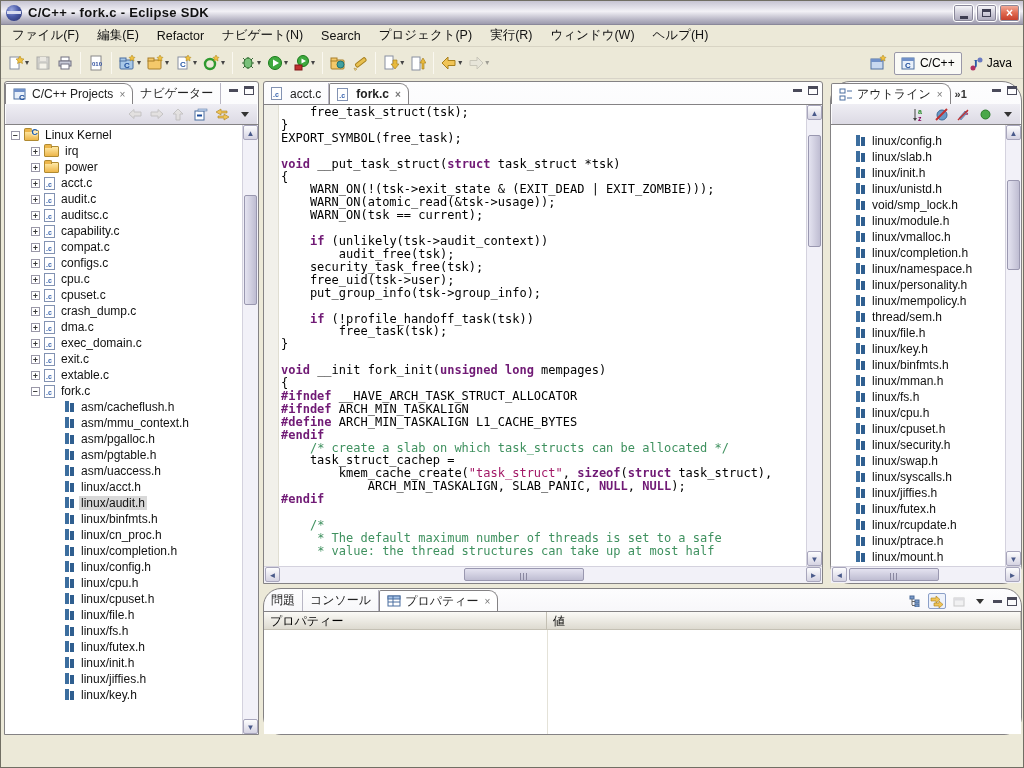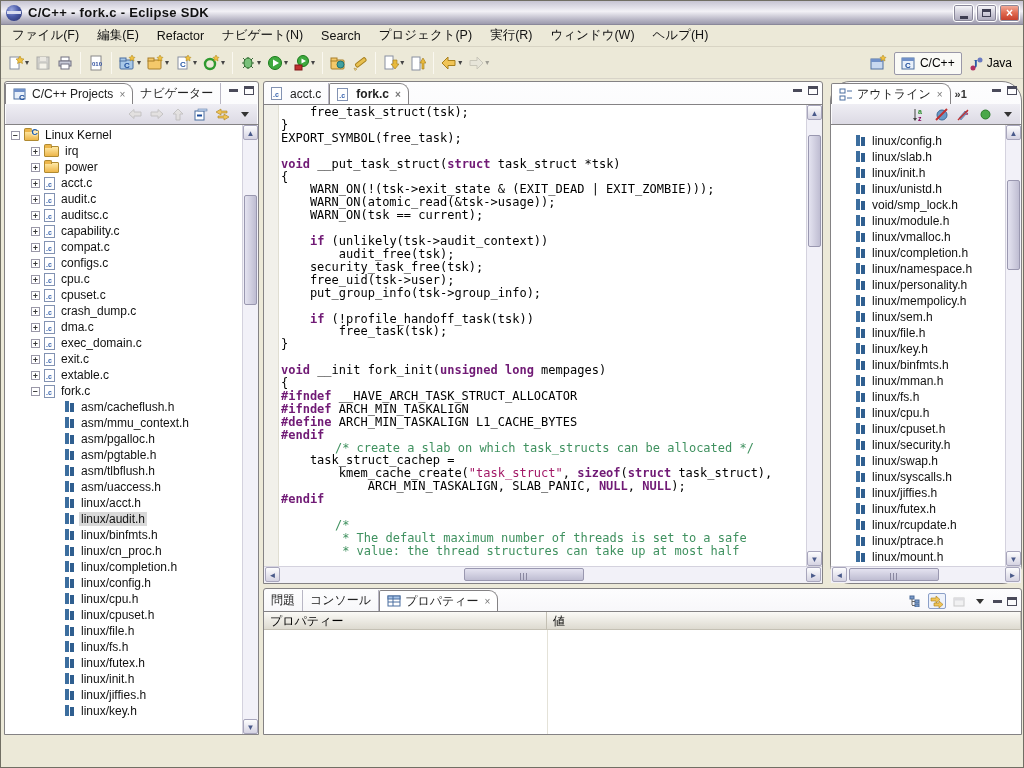--- a/index.html
+++ b/index.html
@@ -90,21 +90,21 @@
   .ti-include { width:11px; height:12px; }
   .ti-include::before { content:""; position:absolute; left:1px; top:0; width:4px; height:11px; background:#3C6E9F; }
   .ti-include::after { content:""; position:absolute; left:6px; top:2px; width:4px; height:9px; background:#2F5E8F; }
 
   
   .ruler { position:absolute; left:0; top:0; bottom:0; width:15px; background:#F1F0EA; border-right:1px solid #E0DED2; }
   #code { position:absolute; left:17px; top:1px; right:17px; bottom:0;
     font-family:"DejaVu Sans Mono",monospace; font-size:12px; line-height:12.9px; white-space:pre; color:#000; }
   #code .k,#code .p { color:#701a75; font-weight:bold; }
   #code .s { color:#A21866; }
-  #code .c { color:#3F915F;margin-left:25px; }
+  #code .c { color:#3F915F; }
 
   
   .cols { position:absolute; left:0; right:0; top:0; height:18px; display:flex;
     background:linear-gradient(#FBFAF6,#DDDAD0); border-bottom:1px solid #C4C0B4; font-size:12px; }
   .colh { padding:1px 6px; border-right:1px solid #C4C0B4; }
   .propdiv { position:absolute; top:18px; bottom:0; left:283px; width:1px; background:#E4E2D8; }
 
   
   .bstrip { position:absolute; left:0; top:737px; width:1024px; height:30px; background:#ECE9D8; border-top:1px solid #C8C4B4;margin-top:29px; }
   .fastview { position:absolute; left:2px; top:2px; width:182px; height:26px; background:#ECE9D8;
@@ -480,26 +480,20 @@
           <div class="trow">
             <span class="tpad" style="width: 44px;"></span>
             <span class="noexp"></span>
             <span class="ti ti-include"></span>
             <span class="tlabel">asm/pgtable.h</span>
           </div>
           <div class="trow">
             <span class="tpad" style="width: 44px;"></span>
             <span class="noexp"></span>
             <span class="ti ti-include"></span>
-            <span class="tlabel">asm/tlbflush.h</span>
-          </div>
-          <div class="trow">
-            <span class="tpad" style="width: 44px;"></span>
-            <span class="noexp"></span>
-            <span class="ti ti-include"></span>
             <span class="tlabel">asm/uaccess.h</span>
           </div>
           <div class="trow">
             <span class="tpad" style="width: 44px;"></span>
             <span class="noexp"></span>
             <span class="ti ti-include"></span>
             <span class="tlabel">linux/acct.h</span>
           </div>
           <div class="trow">
             <span class="tpad" style="width: 44px;"></span>
@@ -724,21 +718,21 @@
             <span class="tlabel">linux/personality.h</span>
           </div>
           <div class="trow">
             <span class="tpad" style="width: 22px;"></span>
             <span class="ti ti-include"></span>
             <span class="tlabel">linux/mempolicy.h</span>
           </div>
           <div class="trow">
             <span class="tpad" style="width: 22px;"></span>
             <span class="ti ti-include"></span>
-            <span class="tlabel">linux/sem.h</span>
+            <span class="tlabel">thread/sem.h</span>
           </div>
           <div class="trow">
             <span class="tpad" style="width: 22px;"></span>
             <span class="ti ti-include"></span>
             <span class="tlabel">linux/file.h</span>
           </div>
           <div class="trow">
             <span class="tpad" style="width: 22px;"></span>
             <span class="ti ti-include"></span>
             <span class="tlabel">linux/key.h</span>
@@ -820,21 +814,21 @@
     </div>
     <div class="hsb" style="height:17px;">
       <span class="hbtn" style="left:1px;">◄</span>
       <span class="hthumb" style="left:18px;width:90px;">
           <span class="grip"></span>
         </span>
       <span class="hbtn" style="right:1px;">►</span>
     </div>
   </div>
 
-  <div class="view" style="left:262px;top:587px;width:759px;height:147px;">
+  <div class="view" style="left:262px;top:587px;width:759px;height:147px;border-radius:18px;">
     <div class="tabrow">
       <span class="vtab">
         <span>問題</span>
         </span>
       <span class="vtab">
         <span>コンソール</span>
         </span>
       <span class="vtab active">
         <svg width="14" height="12">
             <rect x="1" y="1" width="12" height="10" fill="#fff" stroke="#4A6EA0"></rect>

